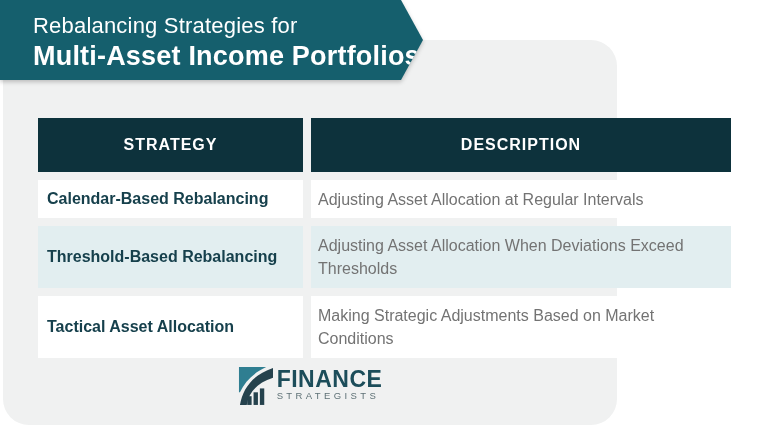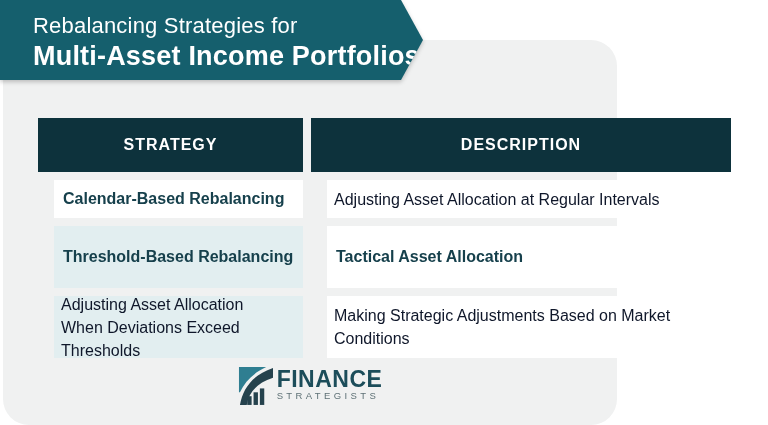--- a/index.html
+++ b/index.html
@@ -21,25 +21,25 @@
   .banner .line2 { font-size:27px; font-weight:700; line-height:31px; letter-spacing:.2px; }
 
   
   .table { position:absolute; left:38px; top:118px; width:692px;
            display:grid; grid-template-columns:265px 420px;
            grid-template-rows:54px 38px 62px 62px;
            column-gap:7px; row-gap:3px;gap:8px; }
   .th { background:#0d323c; color:#ffffff; font-size:16px; font-weight:700;
         letter-spacing:1px; display:flex; align-items:center; justify-content:center;
         text-transform:uppercase; }
-  .cell { display:flex; align-items:center;margin-left:16px; }
+  .cell { display:flex; align-items:center; }
   .bg-white { background:#ffffff; }
   .bg-tint  { background:#e2eef0; }
   .strategy { font-size:16px; font-weight:700; color:#16404c; padding-left:9px; }
-  .desc { font-size:16px; font-weight:400; color:#0f172a; line-height:23px;
+  .desc { font-size:16px; font-weight:400; color:#737373; line-height:23px;
           padding-left:7px; padding-right:14px; }
 
   
   .footer { position:absolute; left:0; right:0; top:366px;
             display:flex; justify-content:center; }
   .logo { display:flex; align-items:flex-start; }
   .logo-icon { width:35px; height:39px; margin-right:4px; }
   .logo-text { display:flex; flex-direction:column; padding-top:3px; }
   .logo-name { font-size:23px; font-weight:700; color:#1c4d5a; letter-spacing:.5px; line-height:21px; }
   .logo-sub  { font-size:9.5px; font-weight:400; color:#5e7176; letter-spacing:3.4px; line-height:11px; }
@@ -59,23 +59,23 @@
   </div>
 
   <div class="table">
     <div class="th">STRATEGY</div>
     <div class="th">DESCRIPTION</div>
 
     <div class="cell bg-white strategy">Calendar-Based Rebalancing</div>
     <div class="cell bg-white desc">Adjusting Asset Allocation at Regular Intervals</div>
 
     <div class="cell bg-tint strategy">Threshold-Based Rebalancing</div>
+    <div class="cell bg-tint desc">Adjusting Asset Allocation When Deviations Exceed Thresholds</div>
+
     <div class="cell bg-white strategy">Tactical Asset Allocation</div>
-
-    <div class="cell bg-tint desc">Adjusting Asset Allocation When Deviations Exceed Thresholds</div>
     <div class="cell bg-white desc">Making Strategic Adjustments Based on Market Conditions</div>
   </div>
 
   <div class="footer">
     <div class="logo">
       <svg class="logo-icon" viewBox="0 0 36 40">
         <path d="M1,1 L29,1 C16,7 7,16 2,27 L1,27 Z" fill="#2f7e91"></path>
         <path d="M2,40 C5,23 15,9 36,2 L36,12 C20,17 11,27 9,40 Z" fill="#25424d"></path>
         <rect x="9.5" y="31" width="4.5" height="9" fill="#25424d"></rect>
         <rect x="16" y="27" width="4.5" height="13" fill="#25424d"></rect>

